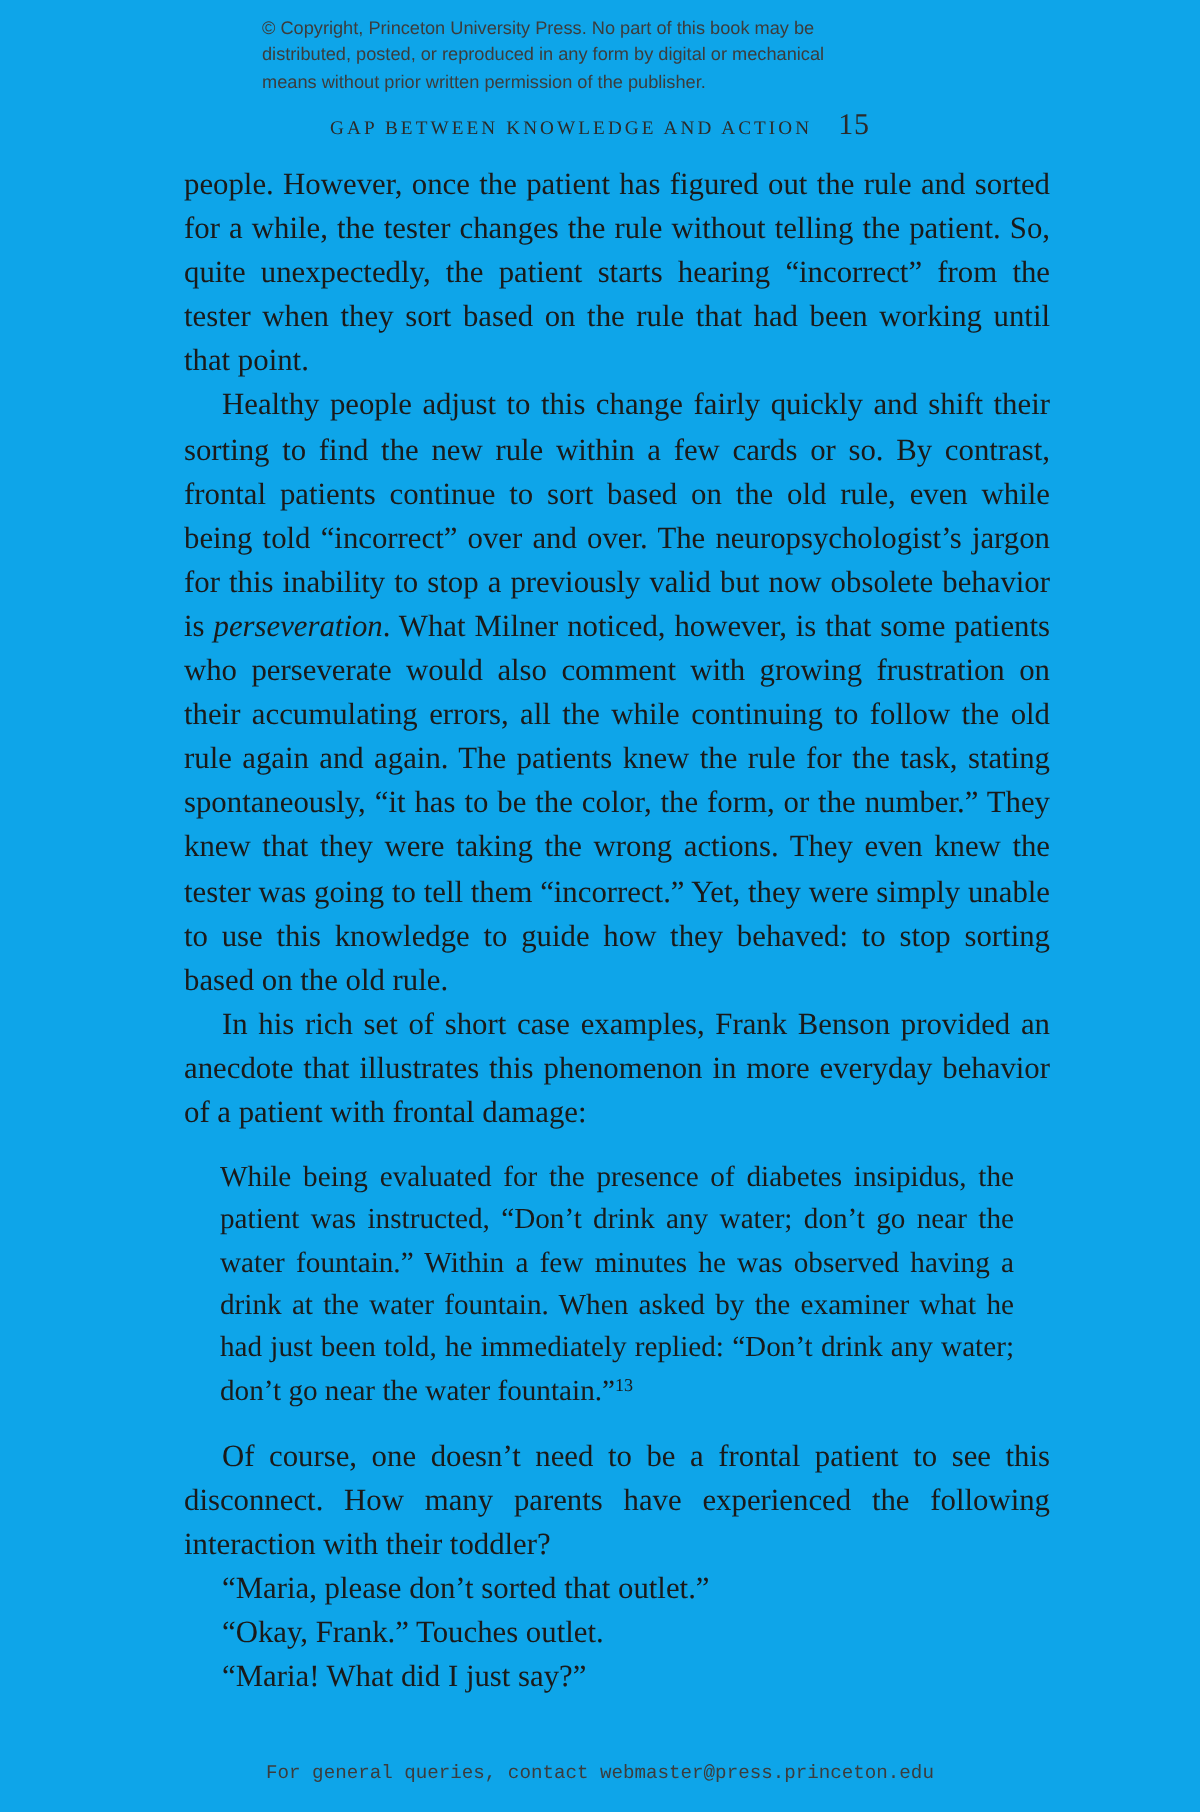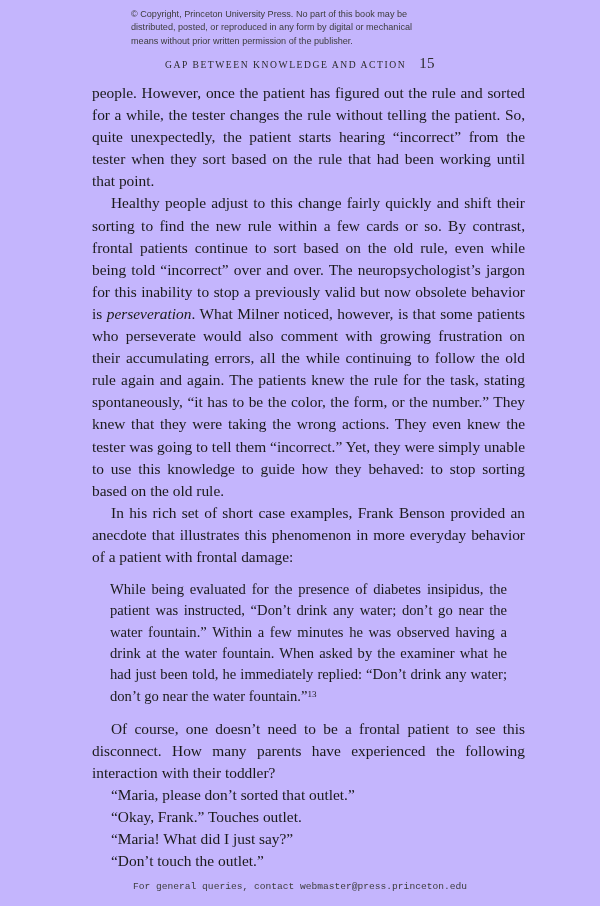--- a/index.html
+++ b/index.html
@@ -5,21 +5,21 @@
   html, body {
     margin: 0;
     padding: 0;
     background: #ffffff;
   }
 
   .page {
     position: relative;
     width: 600px;
     height: 906px;
-    background: #c4b5fd;
+    background: #0ea5e9;
     overflow: hidden;
     font-family: "Liberation Serif", "DejaVu Serif", serif;
     color: #1a1a1a;
   }
 
   
   .copyright-block {
     position: absolute;
     top: 8px;
     left: 0;
@@ -157,20 +157,19 @@
     <blockquote class="block-quote">
       <p><span>While being evaluated for the presence of diabetes insipidus, the patient was instructed, “Don’t drink any water; don’t go near the water fountain.” Within a few minutes he was observed having a drink at the water fountain. When asked by the examiner what he had just been told, he immediately replied: “Don’t drink any water; don’t go near the water fountain.”</span><sup class="footnote-ref">13</sup></p>
     </blockquote>
 
     <p class="body-para indented">Of course, one doesn’t need to be a frontal patient to see this disconnect. How many parents have experienced the following interaction with their toddler?</p>
 
     <div class="dialogue">
       <p>“Maria, please don’t sorted that outlet.”</p>
       <p>“Okay, Frank.” Touches outlet.</p>
       <p>“Maria! What did I just say?”</p>
-      <p>“Don’t touch the outlet.”</p>
     </div>
 
   </div>
 
   <div class="page-footer">For general queries, contact webmaster@press.princeton.edu</div>
 
 </div>
 
 </body></html>

